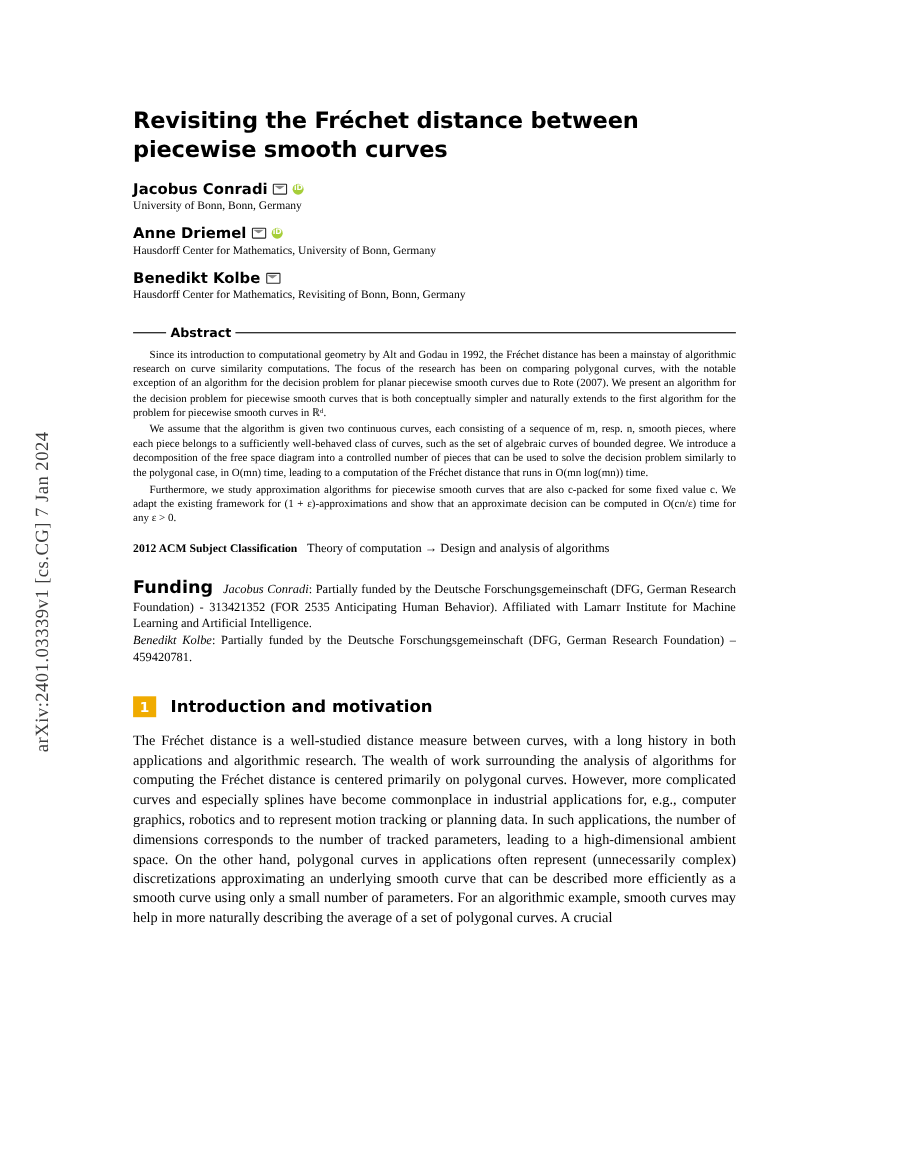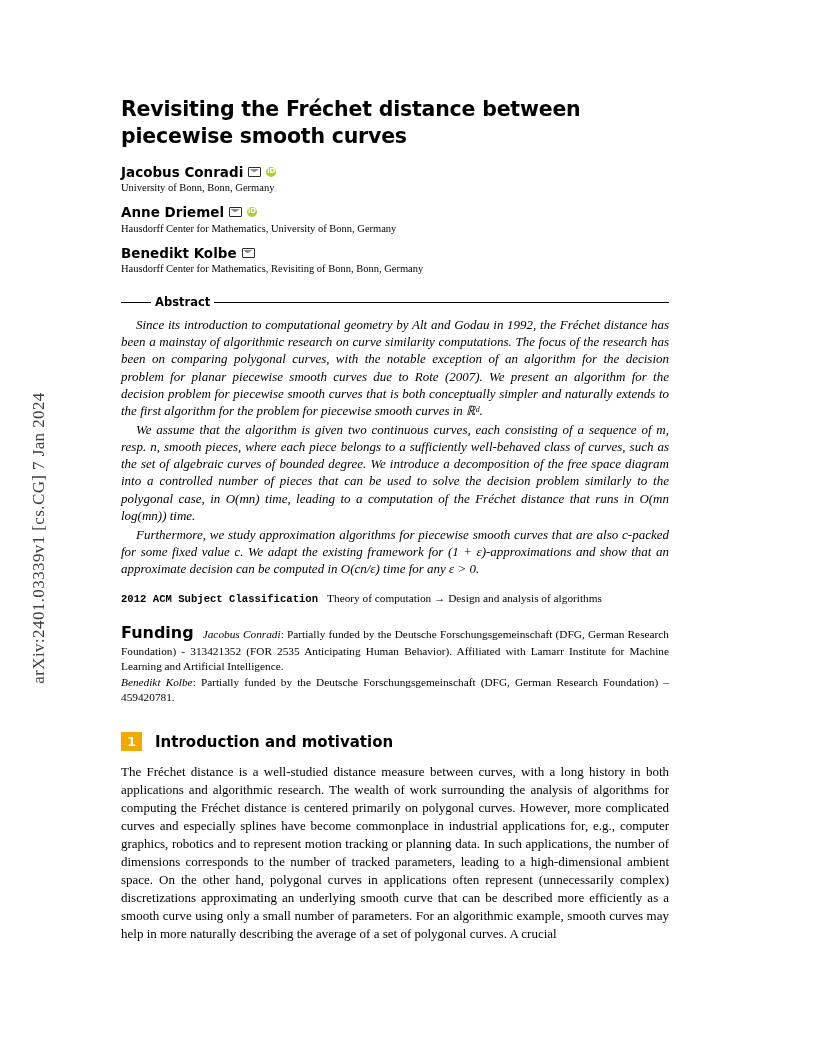--- a/index.html
+++ b/index.html
@@ -123,38 +123,37 @@
     flex: 1;
     height: 1px;
     background: #000;
   }
   .abstract-head .lbl {
     font-family: "DejaVu Sans", sans-serif;
     font-size: 11.5px;
     font-weight: bold;
   }
   p.abs {
-    font-size: 13px;
+    font-size: 10px;
     line-height: 1.32;
     text-align: justify;
     margin: 0;
     text-indent: 15px;
-    font-style: italic;
   }
   p.abs + p.abs {
     margin-top: 2px;
   }
   .meta-line {
     font-size: 11.3px;
     line-height: 1.33;
     text-align: justify;
     margin-top: 14px;
   }
   .meta-line .bold-sans {
-    font-family: Liberation Mono, monospace;
+    font-family: Liberation Serif, serif;
     font-size: 10.6px;
     font-weight: bold;
   }
   .meta-gap {
     display: inline-block;
     width: 9px;
   }
   .funding {
     font-size: 11.3px;
     line-height: 1.35;

